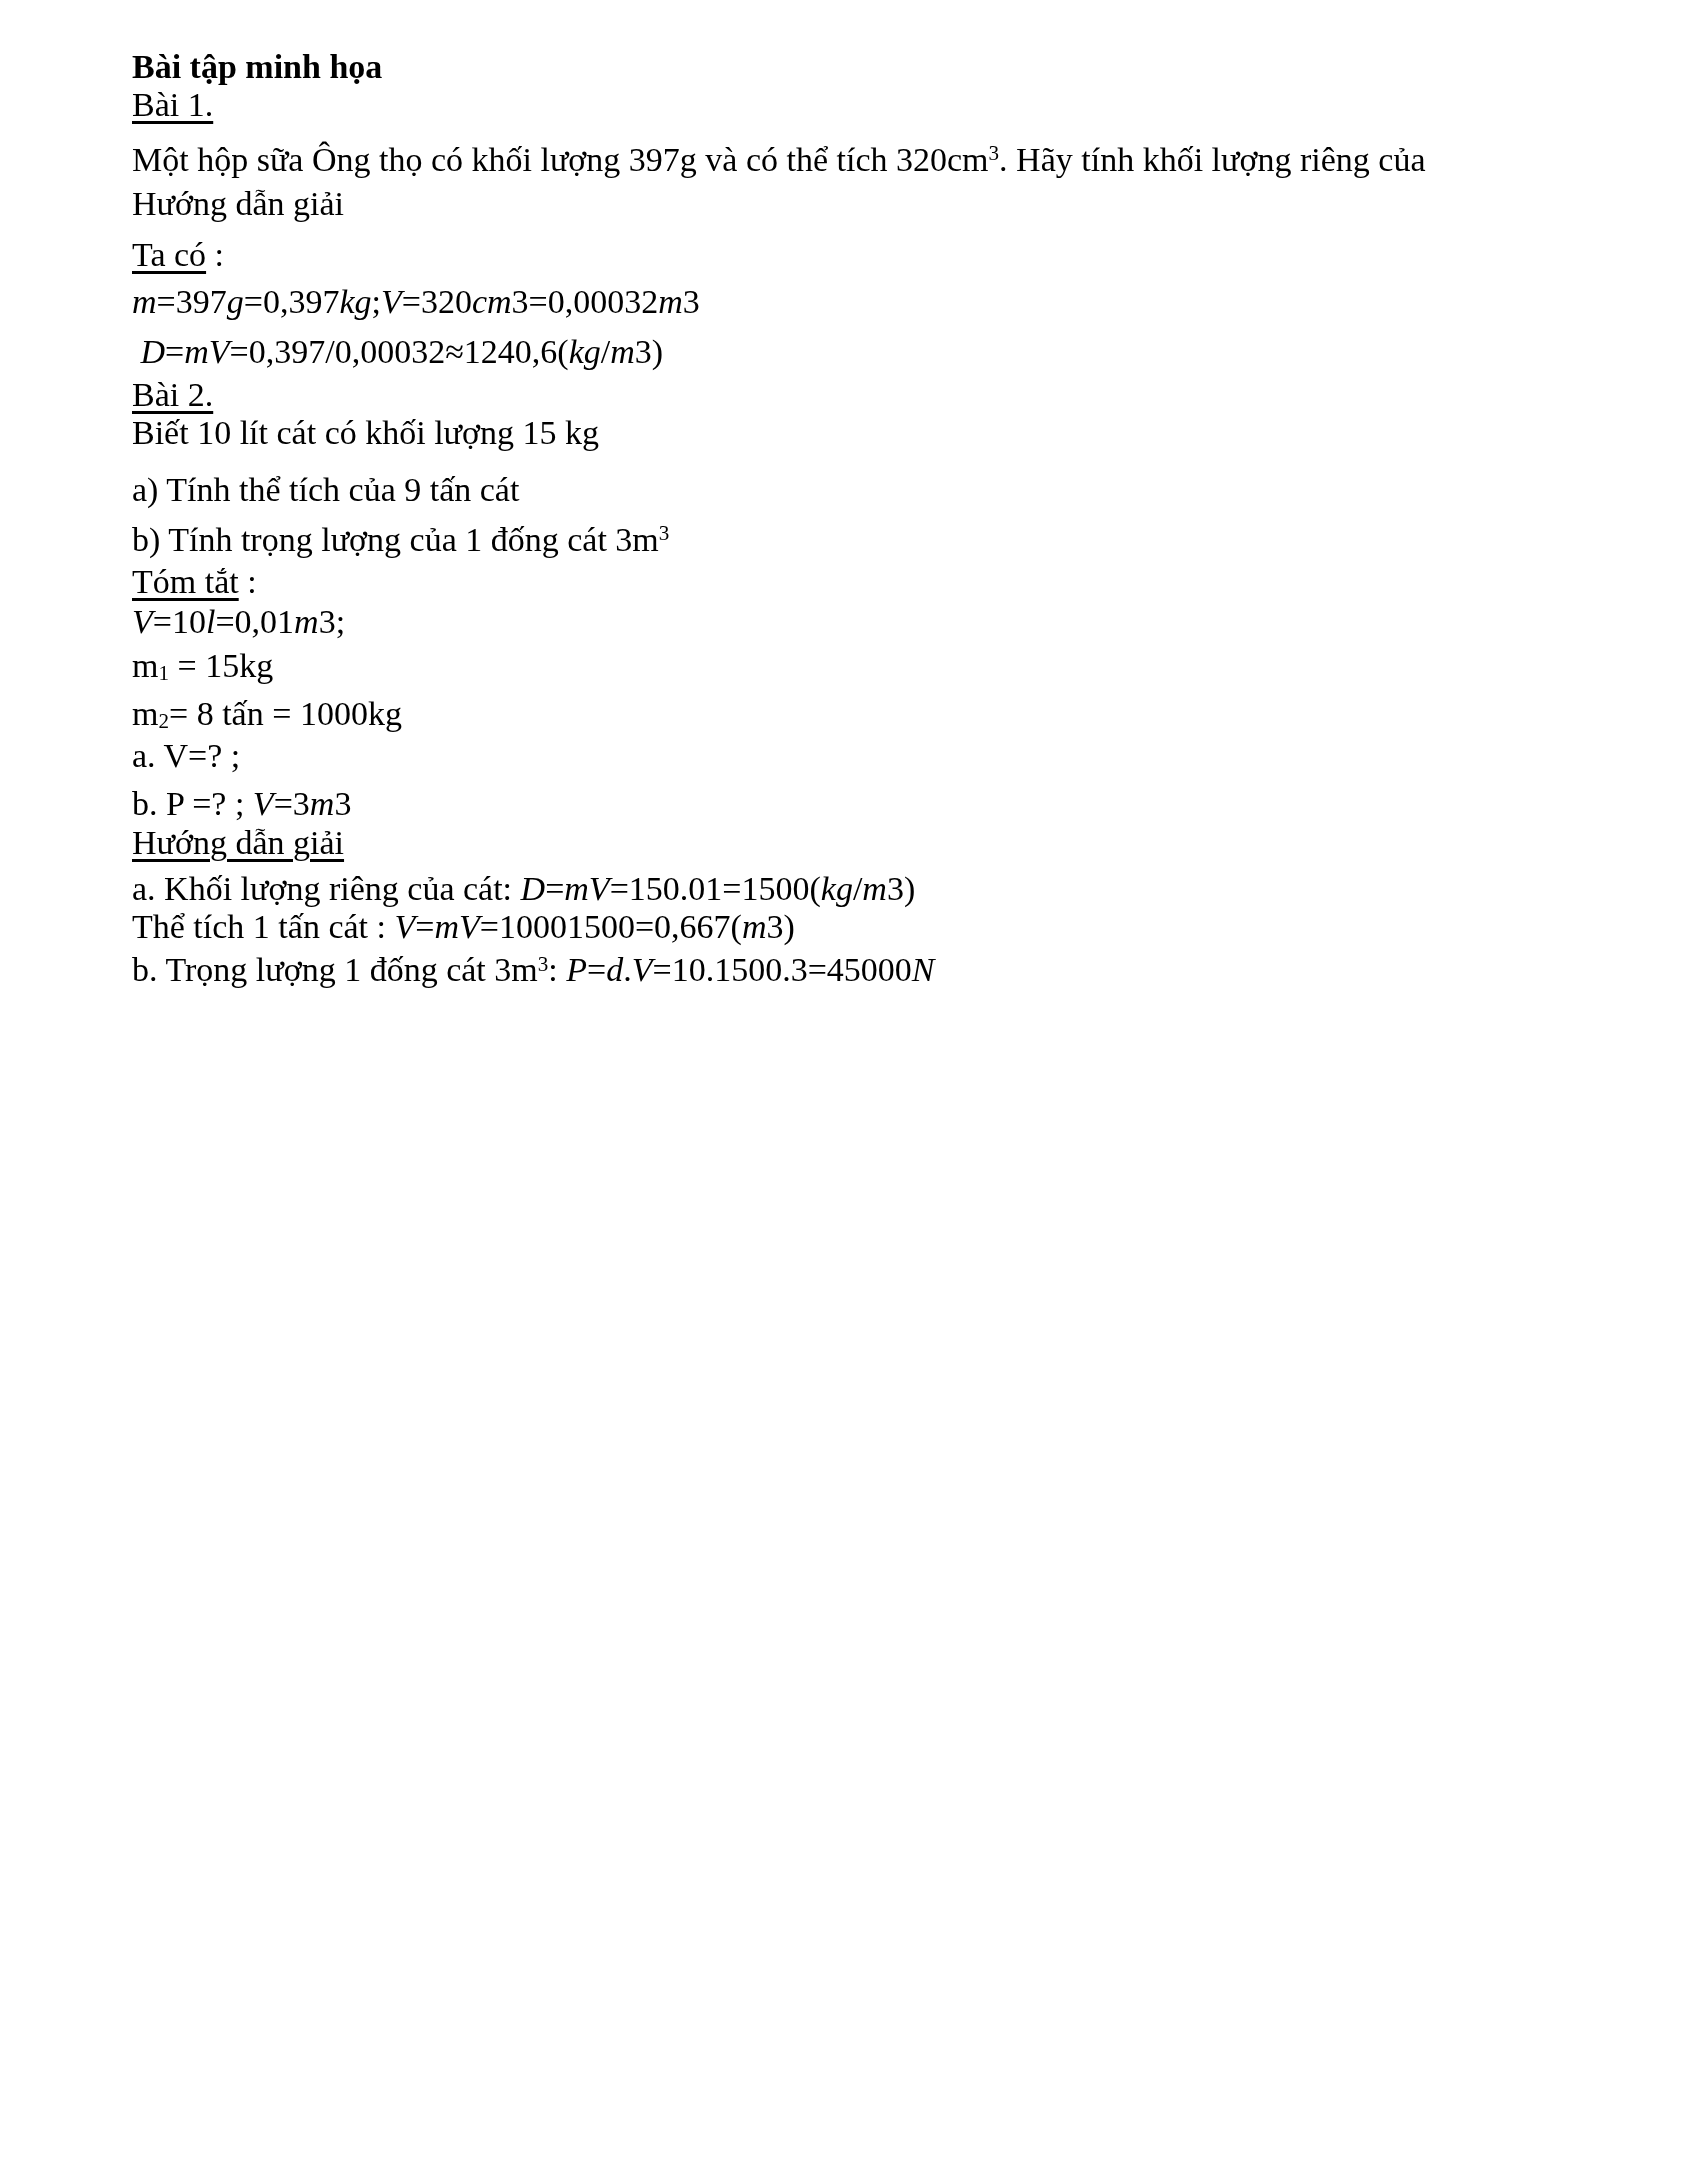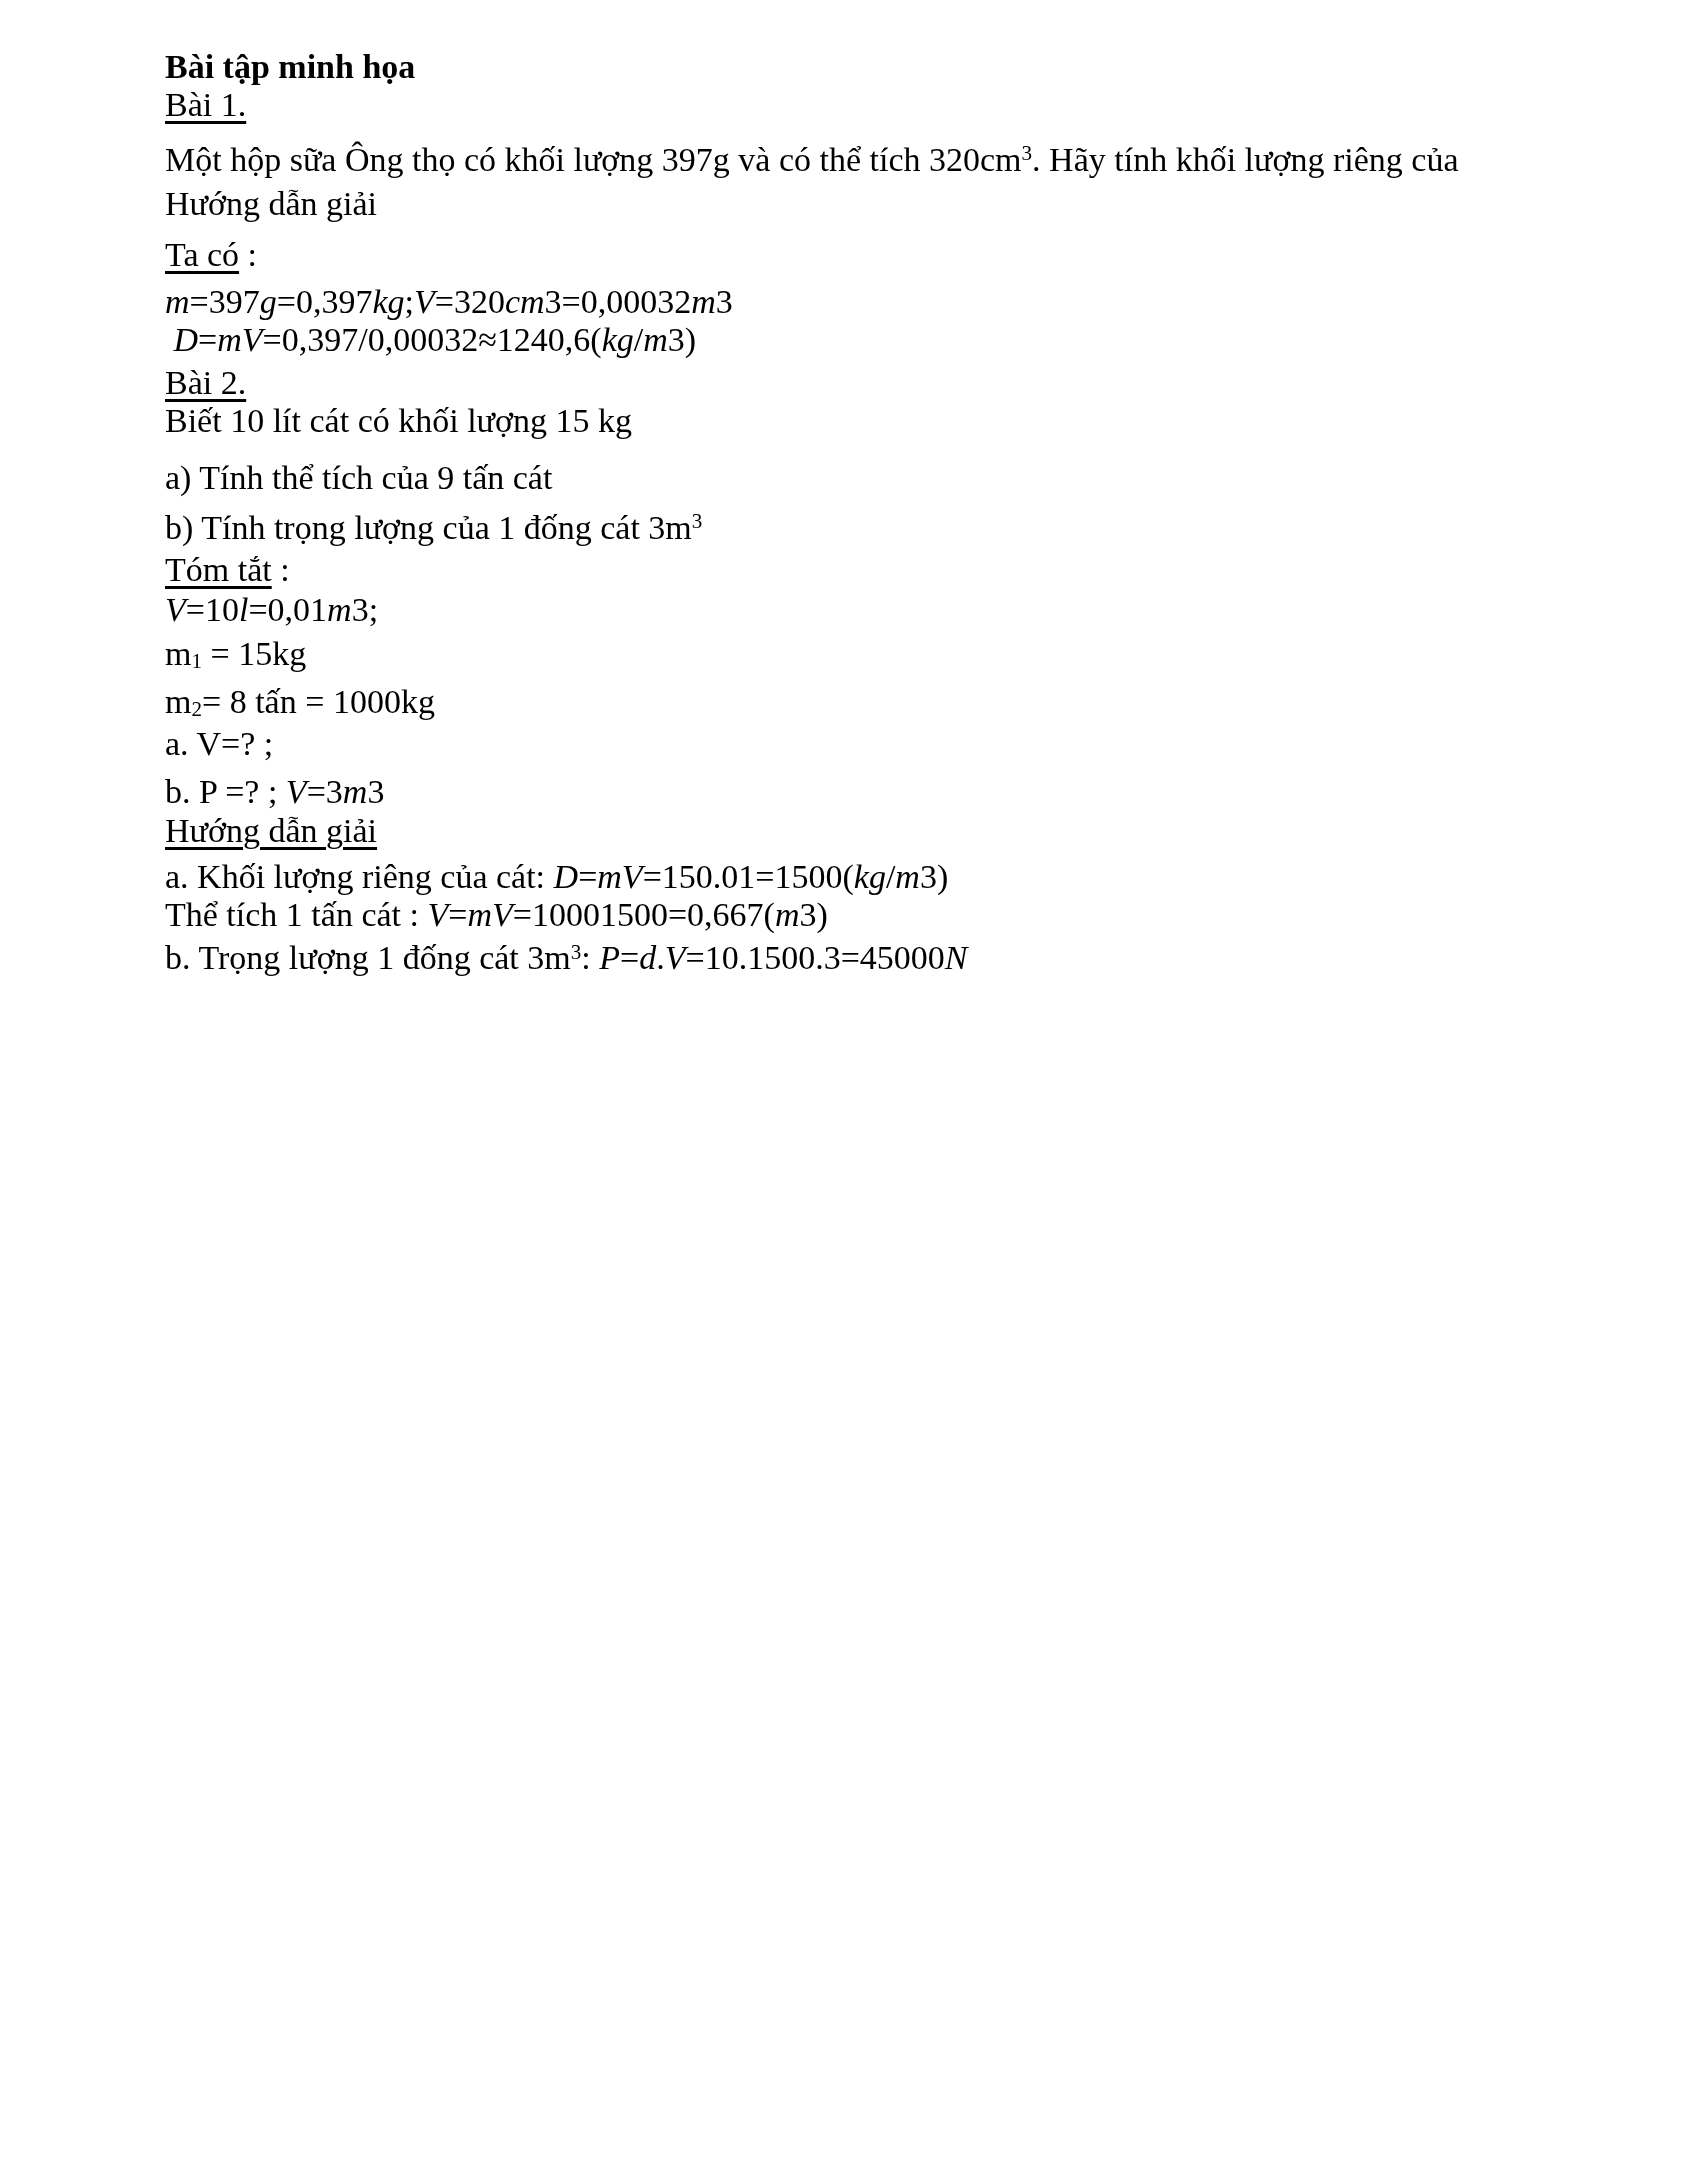--- a/index.html
+++ b/index.html
@@ -10,21 +10,21 @@
     width: 1687px;
     height: 2183px;
     background: #ffffff;
     color: #000000;
     position: relative;
     overflow: hidden;
     font-family: "Liberation Serif", "DejaVu Serif", serif;
   }
   .doc {
     position: absolute;
-    left: 165px;
+    left: 132px;
     top: 48px;
   }
   .line {
     font-size: 34px;
     line-height: 38px;
     white-space: pre;
   }
   .b   { font-weight: bold; }
   .i   { font-style: italic; }
   .u   { text-decoration: underline; text-decoration-thickness: 2.6px; text-underline-offset: 4.6px; margin-top: 47px; }
@@ -34,21 +34,21 @@
 </head>
 <body>
 
 <div class="doc">
     <div class="line" style="margin-top: 0px;"><span class="b">Bài tập minh họa</span></div>
     <div class="line" style="margin-top: 0px;"><span class="u">Bài 1.</span></div>
     <div class="line" style="margin-top: 17px;"><span>Một hộp sữa Ông thọ có khối lượng 397g và có thể tích 320cm</span><span class="sup">3</span><span>. Hãy tính khối lượng riêng của</span></div>
     <div class="line" style="margin-top: 2px;"><span>Hướng dẫn giải</span></div>
     <div class="line" style="margin-top: 13.2px;"><span class="u">Ta có</span><span> :</span></div>
     <div class="line" style="margin-top: 9.3px;"><span class="i">m</span><span>=397</span><span class="i">g</span><span>=0,397</span><span class="i">kg</span><span>;</span><span class="i">V</span><span>=320</span><span class="i">cm</span><span>3=0,00032</span><span class="i">m</span><span>3</span></div>
-    <div class="line" style="margin-top: 0px;"><span> </span><span class="i">D</span><span>=</span><span class="i">mV</span><span>=0,397/0,00032≈1240,6(</span><span class="i">kg</span><span>/</span><span class="i">m</span><span>3)</span></div>
+    <div class="line" style="margin-top: 12px;"><span> </span><span class="i">D</span><span>=</span><span class="i">mV</span><span>=0,397/0,00032≈1240,6(</span><span class="i">kg</span><span>/</span><span class="i">m</span><span>3)</span></div>
     <div class="line" style="margin-top: 4.6px;"><span class="u">Bài 2.</span></div>
     <div class="line" style="margin-top: 0px;"><span>Biết 10 lít cát có khối lượng 15 kg</span></div>
     <div class="line" style="margin-top: 18.5px;"><span>a) Tính thể tích của 9 tấn cát</span></div>
     <div class="line" style="margin-top: 12px;"><span>b) Tính trọng lượng của 1 đống cát 3m</span><span class="sup">3</span></div>
     <div class="line" style="margin-top: 0px;"><span class="u">Tóm tắt</span><span> :</span></div>
     <div class="line" style="margin-top: 2px;"><span class="i">V</span><span>=10</span><span class="i">l</span><span>=0,01</span><span class="i">m</span><span>3;</span></div>
     <div class="line" style="margin-top: 6px;"><span>m</span><span class="sub">1</span><span> = 15kg</span></div>
     <div class="line" style="margin-top: 6px;"><span>m</span><span class="sub">2</span><span>= 8 tấn = 1000kg</span></div>
     <div class="line" style="margin-top: 0px;"><span>a. V=? ;</span></div>
     <div class="line" style="margin-top: 10.6px;"><span>b. P =? ; </span><span class="i">V</span><span>=3</span><span class="i">m</span><span>3</span></div>

